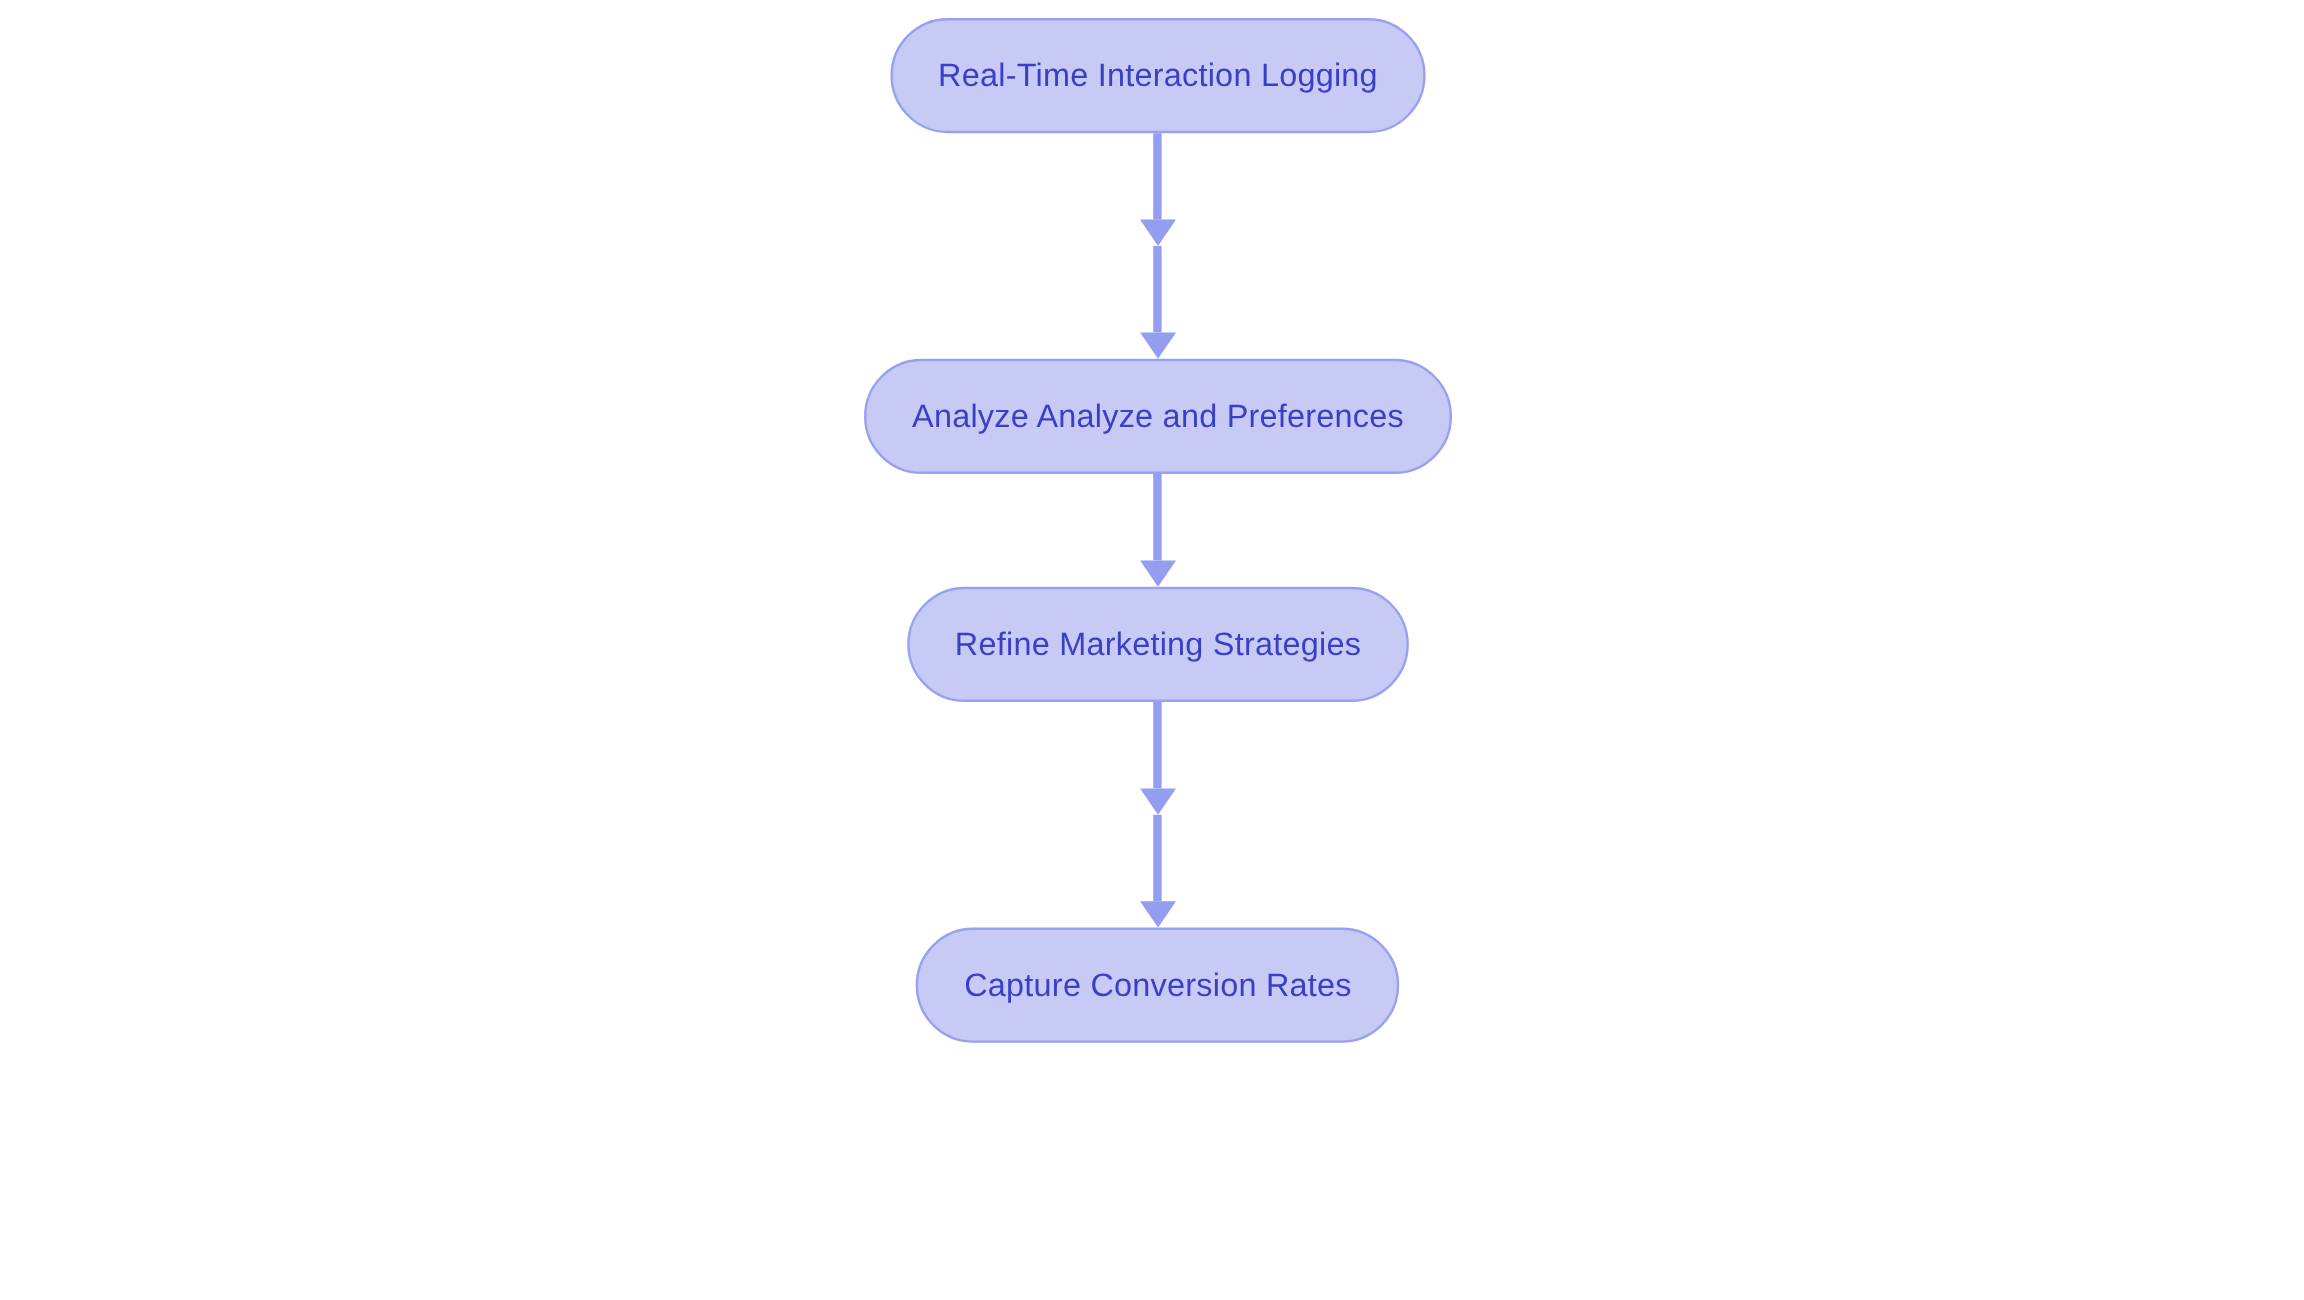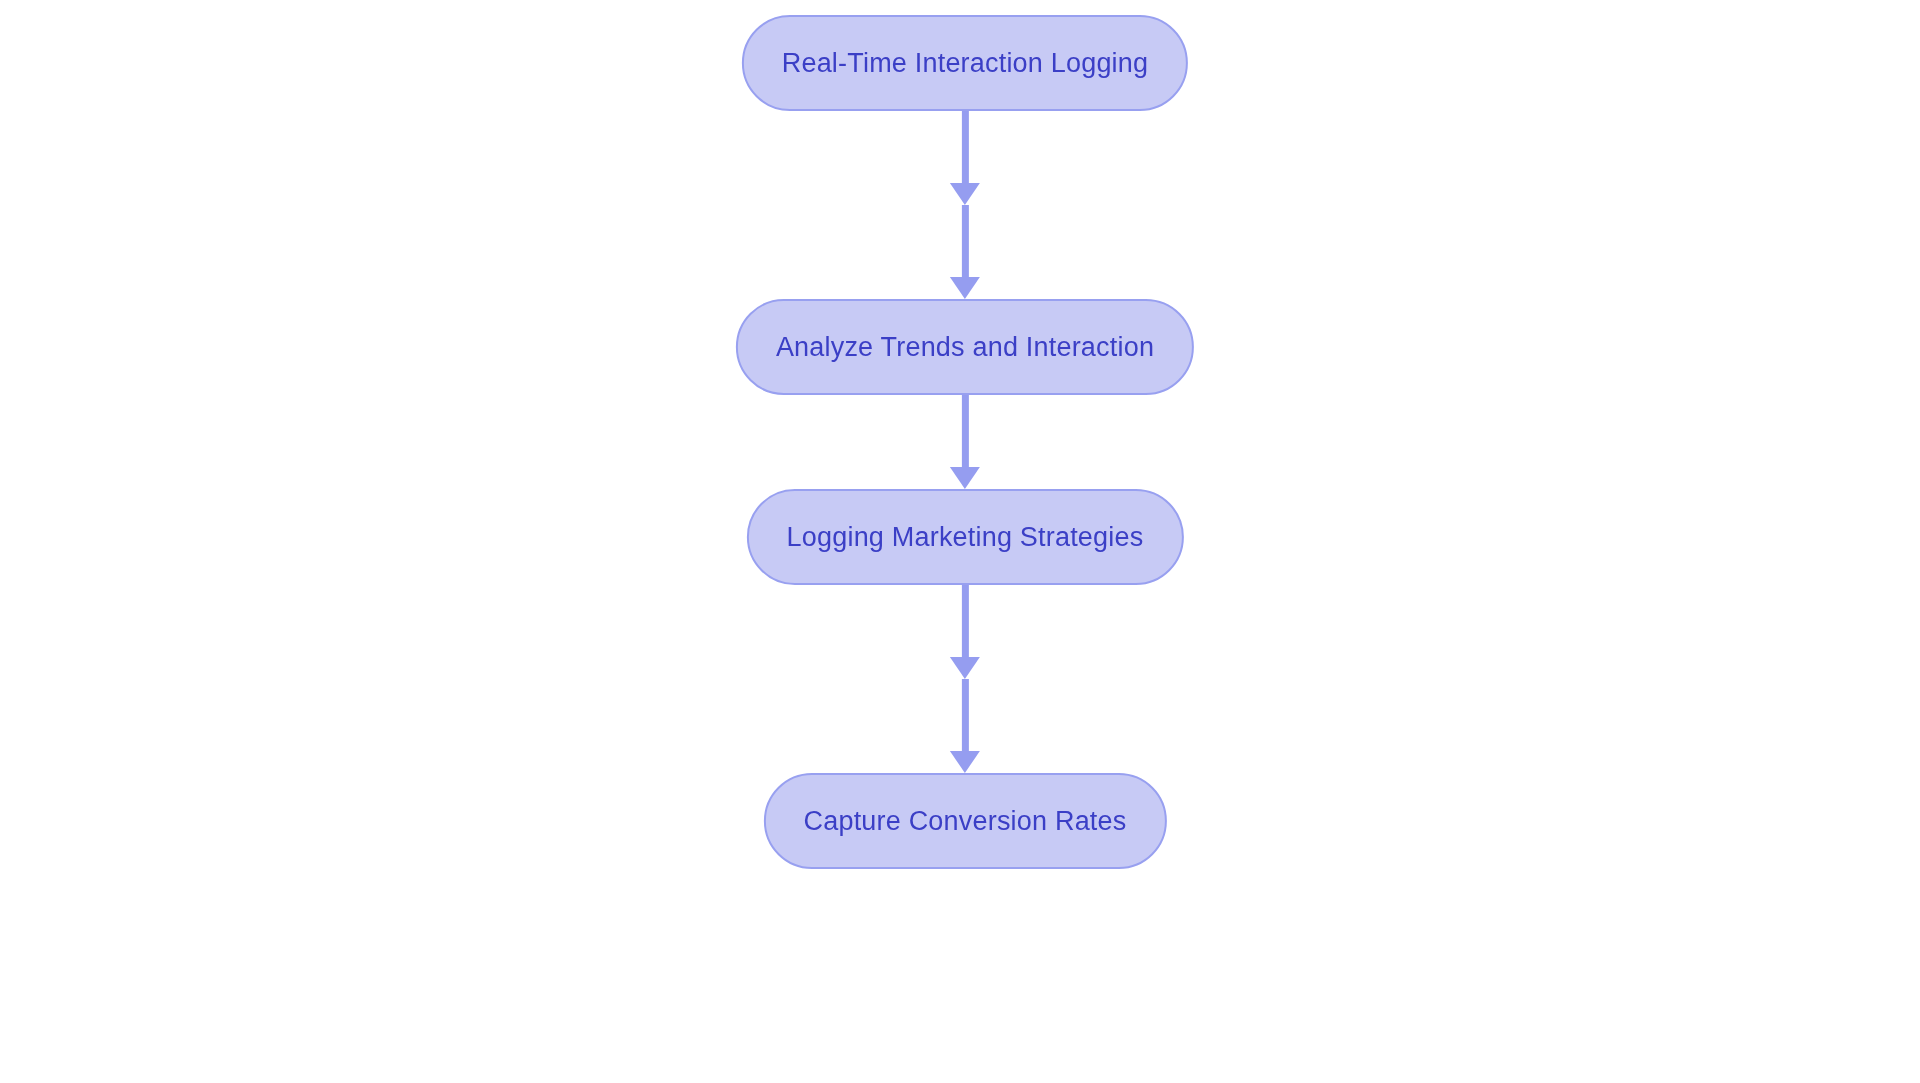--- a/index.html
+++ b/index.html
@@ -65,28 +65,28 @@
     </div>
     <div class="arrow">
       <div class="shaft"></div>
       <div class="head"></div>
     </div>
     <div class="arrow">
       <div class="shaft"></div>
       <div class="head"></div>
     </div>
     <div class="node">
-      <span>Analyze Trends and Interaction</span>
+      <span>Analyze Analyze and Preferences</span>
     </div>
     <div class="arrow">
       <div class="shaft"></div>
       <div class="head"></div>
     </div>
     <div class="node">
-      <span>Logging Marketing Strategies</span>
+      <span>Refine Marketing Strategies</span>
     </div>
     <div class="arrow">
       <div class="shaft"></div>
       <div class="head"></div>
     </div>
     <div class="arrow">
       <div class="shaft"></div>
       <div class="head"></div>
     </div>
     <div class="node">

